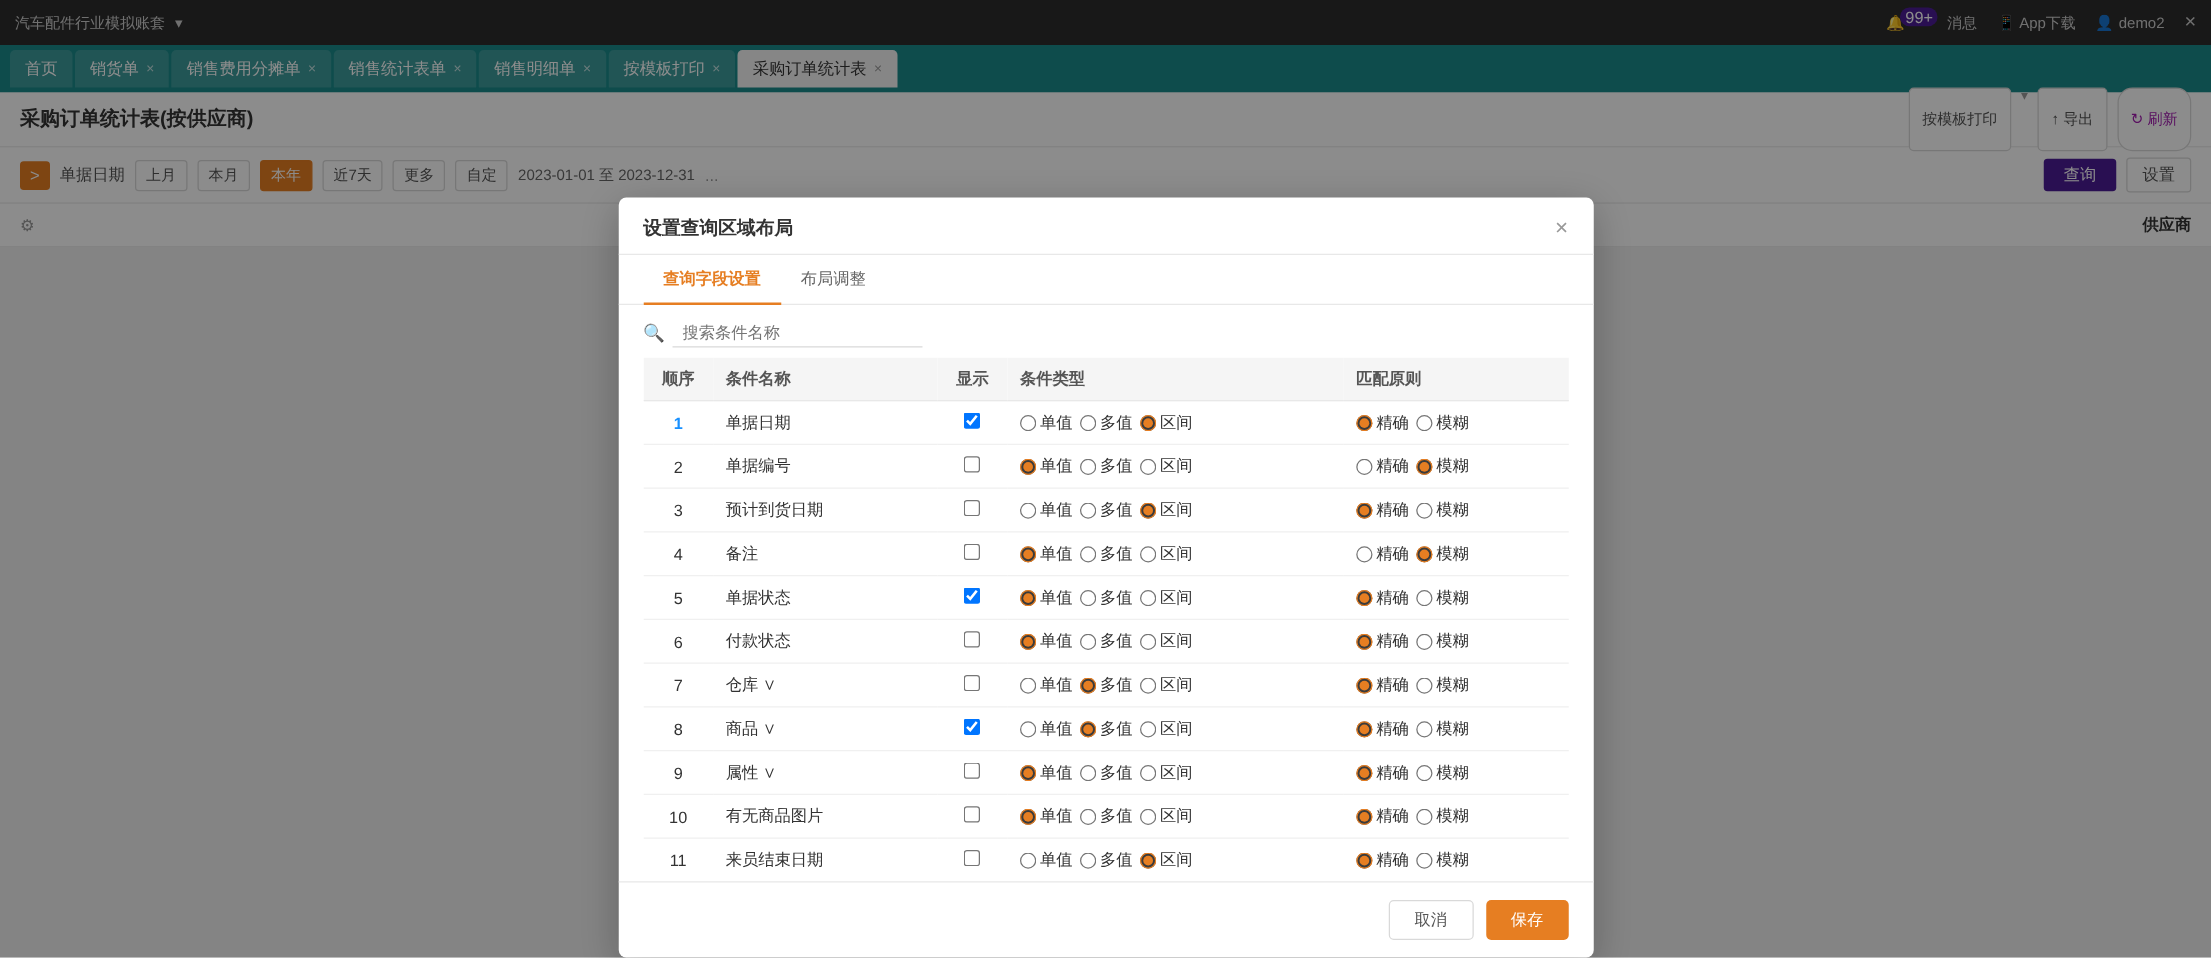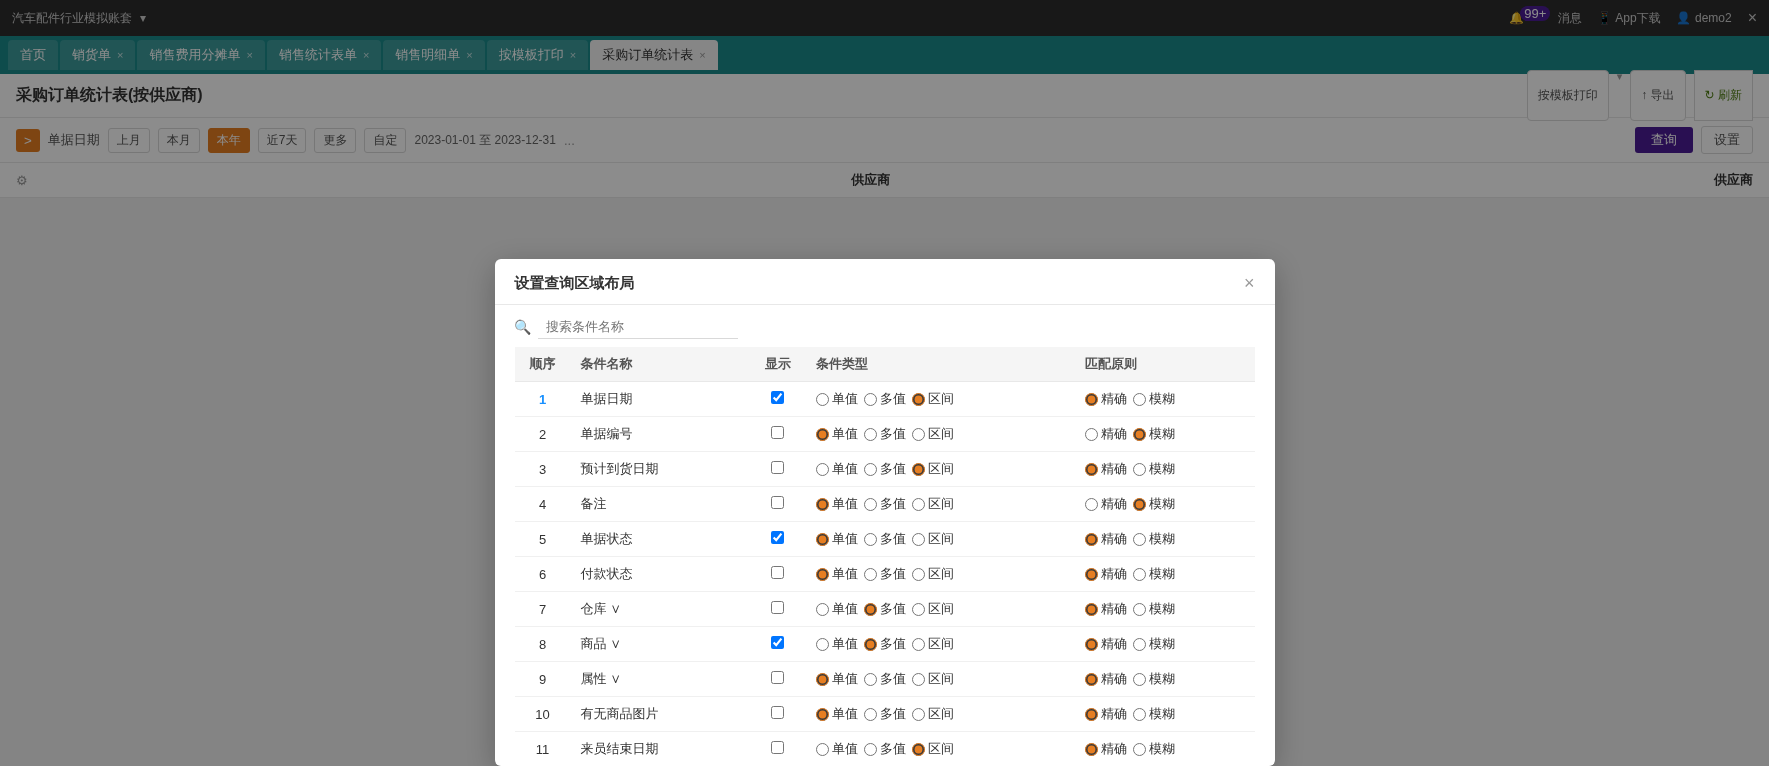--- a/index.html
+++ b/index.html
@@ -56,21 +56,21 @@
       display: flex;
       align-items: center;
       justify-content: space-between;
       padding: 0 16px;
       border-bottom: 1px solid #e8e8e8;
     }
     .page-title { font-size: 16px; font-weight: bold; color: #333; }
     .page-actions { display: flex; gap: 8px; }
     .btn-print { border: 1px solid #d9d9d9; background: #fff; padding: 4px 10px; border-radius: 4px; cursor: pointer; font-size: 12px; color: #555; }
     .btn-export { border: 1px solid #d9d9d9; background: #fff; padding: 16px 10px; border-radius: 4px; cursor: pointer; font-size: 12px; color: #555; }
-    .btn-refresh { border: 1px solid #d9d9d9; background: #fff; padding: 4px 10px; border-radius: 0; cursor: pointer; font-size: 12px; color: #4d7c0f; }
+    .btn-refresh { border: 1px solid #d9d9d9; background: #fff; padding: 4px 10px; border-radius: 12px; cursor: pointer; font-size: 12px; color: #a21caf; }
 
     
     .filter-bar {
       background: #fff;
       padding: 8px 16px;
       display: flex;
       align-items: center;
       gap: 8px;
       border-bottom: 1px solid #e8e8e8;
     }
@@ -318,20 +318,28 @@
 </div>
 
 <div class="overlay">
   <div class="dialog">
 
     <div class="dialog-header">
       <span class="dialog-title">设置查询区域布局</span>
       <span class="dialog-close">×</span>
     </div>
 
+    <div class="dialog-tabs">
+      <div class="dialog-tab active">
+        <span>查询字段设置</span>
+      </div>
+      <div class="dialog-tab">
+        <span>布局调整</span>
+      </div>
+    </div>
 
     <div class="search-box">
       <span class="search-icon-svg">🔍</span>
       <input class="search-input" type="text" placeholder="搜索条件名称" style="">
     </div>
 
     <div class="dialog-table-wrap scrollbar-thin">
       <table class="dialog-table">
         <thead>
           <tr>
@@ -703,14 +711,18 @@
                     <input type="radio" name="match-10" style="">
                     <span>模糊</span>
                   </label>
                 </div>
               </td>
             </tr>
           </tbody>
       </table>
     </div>
 
+    <div class="dialog-footer">
+      <button class="btn-cancel">取消</button>
+      <button class="btn-save">保存</button>
+    </div>
   </div>
 </div>
 
 </body></html>

